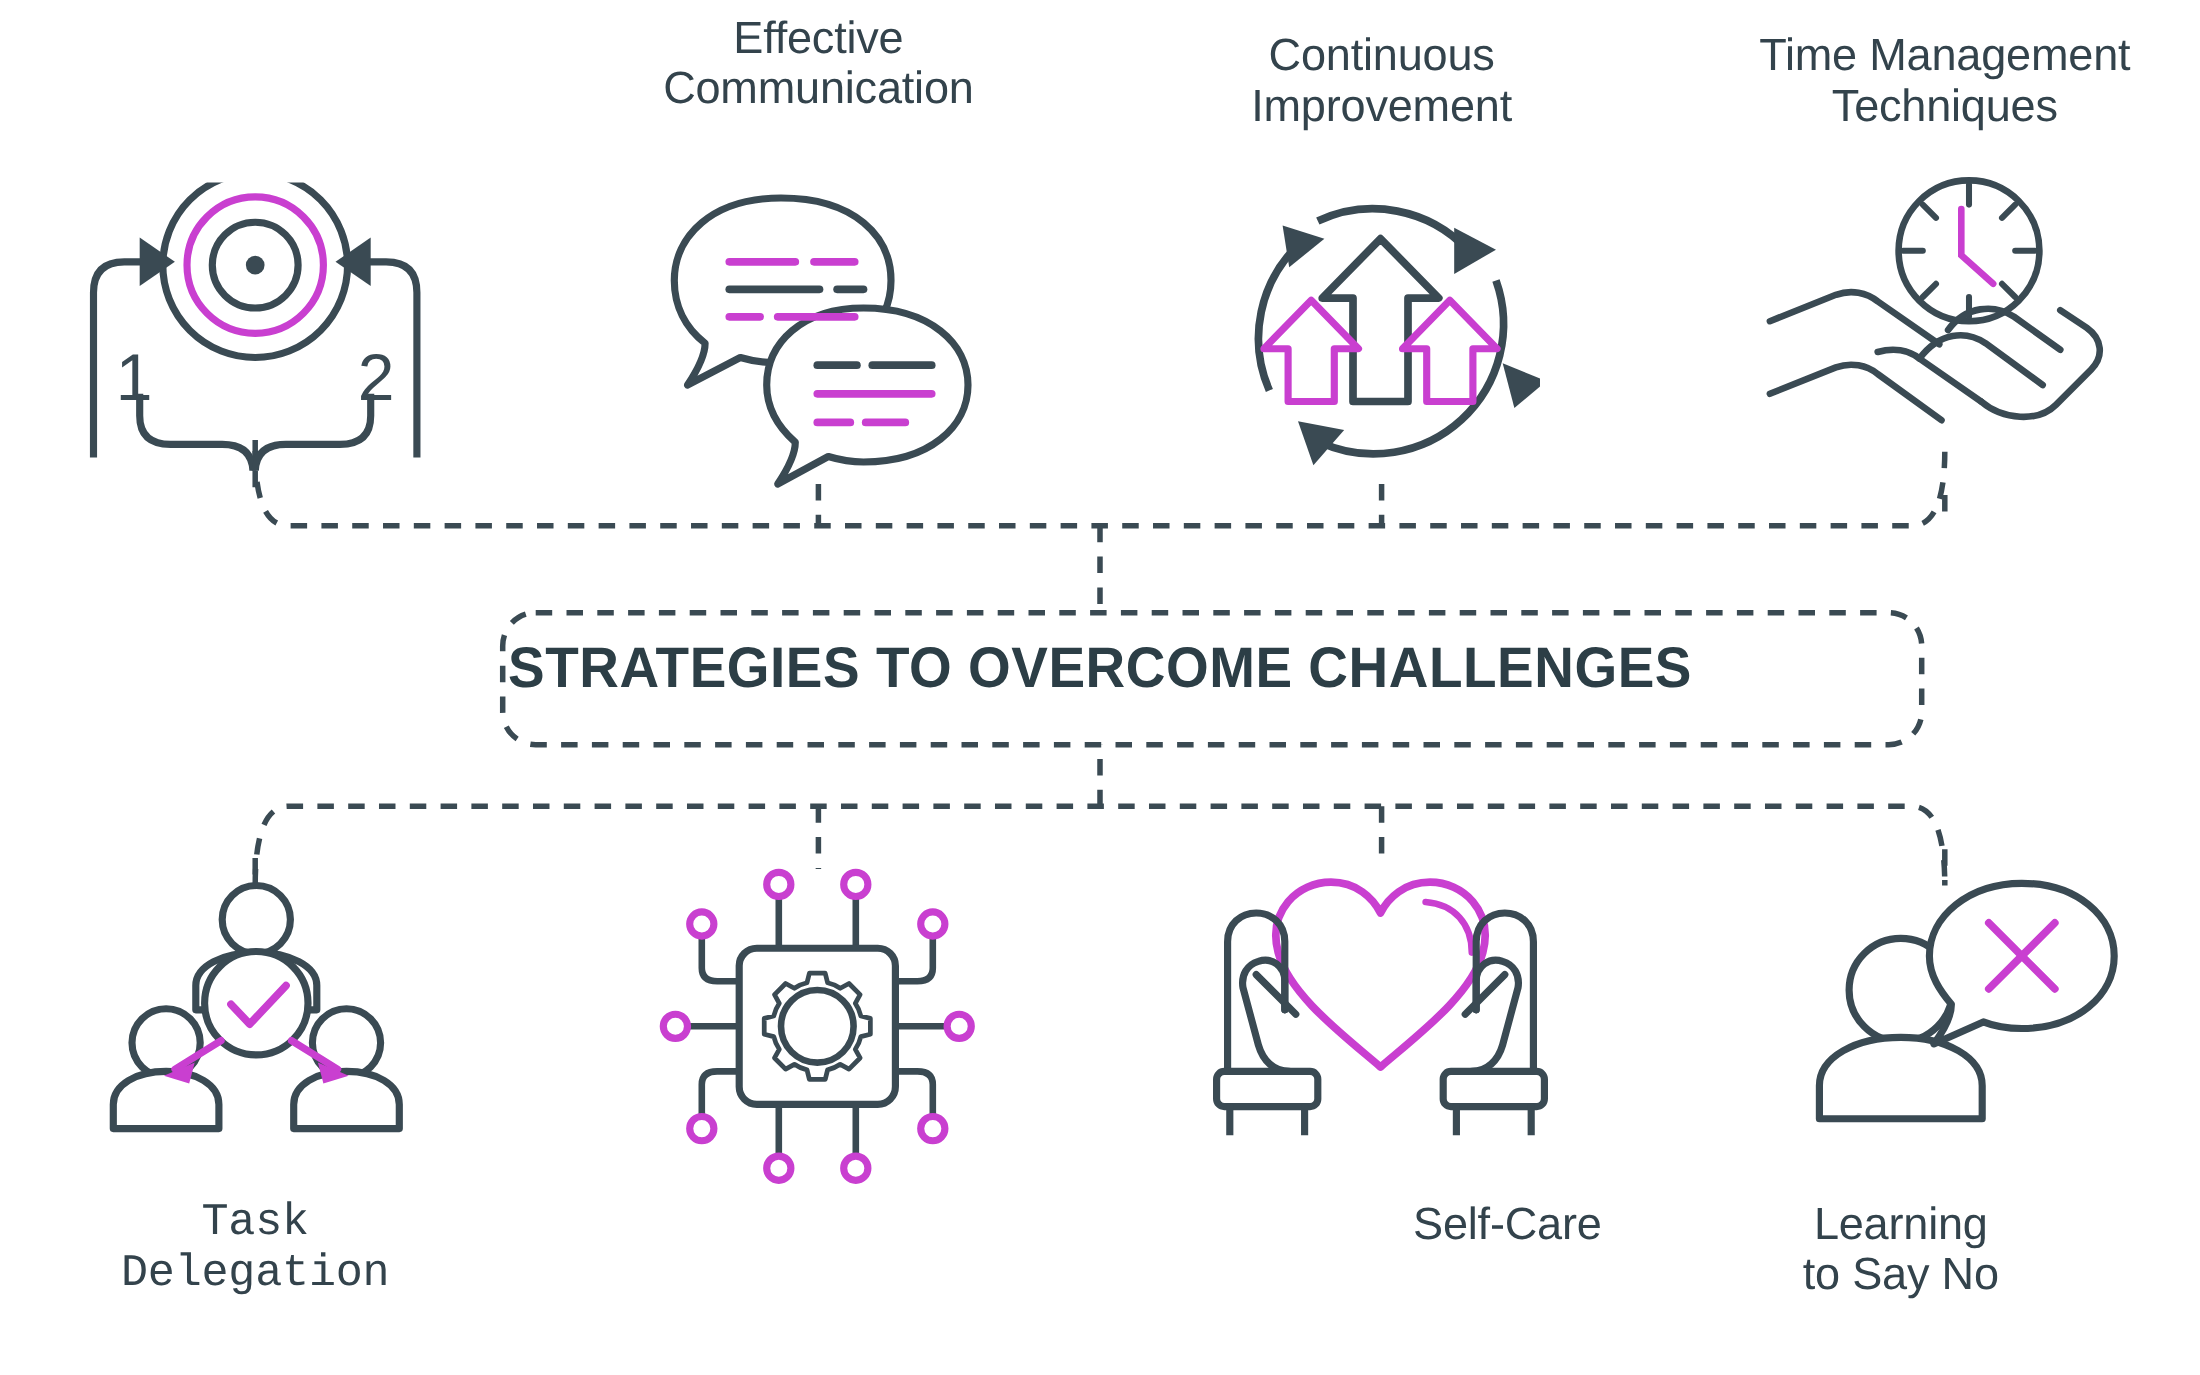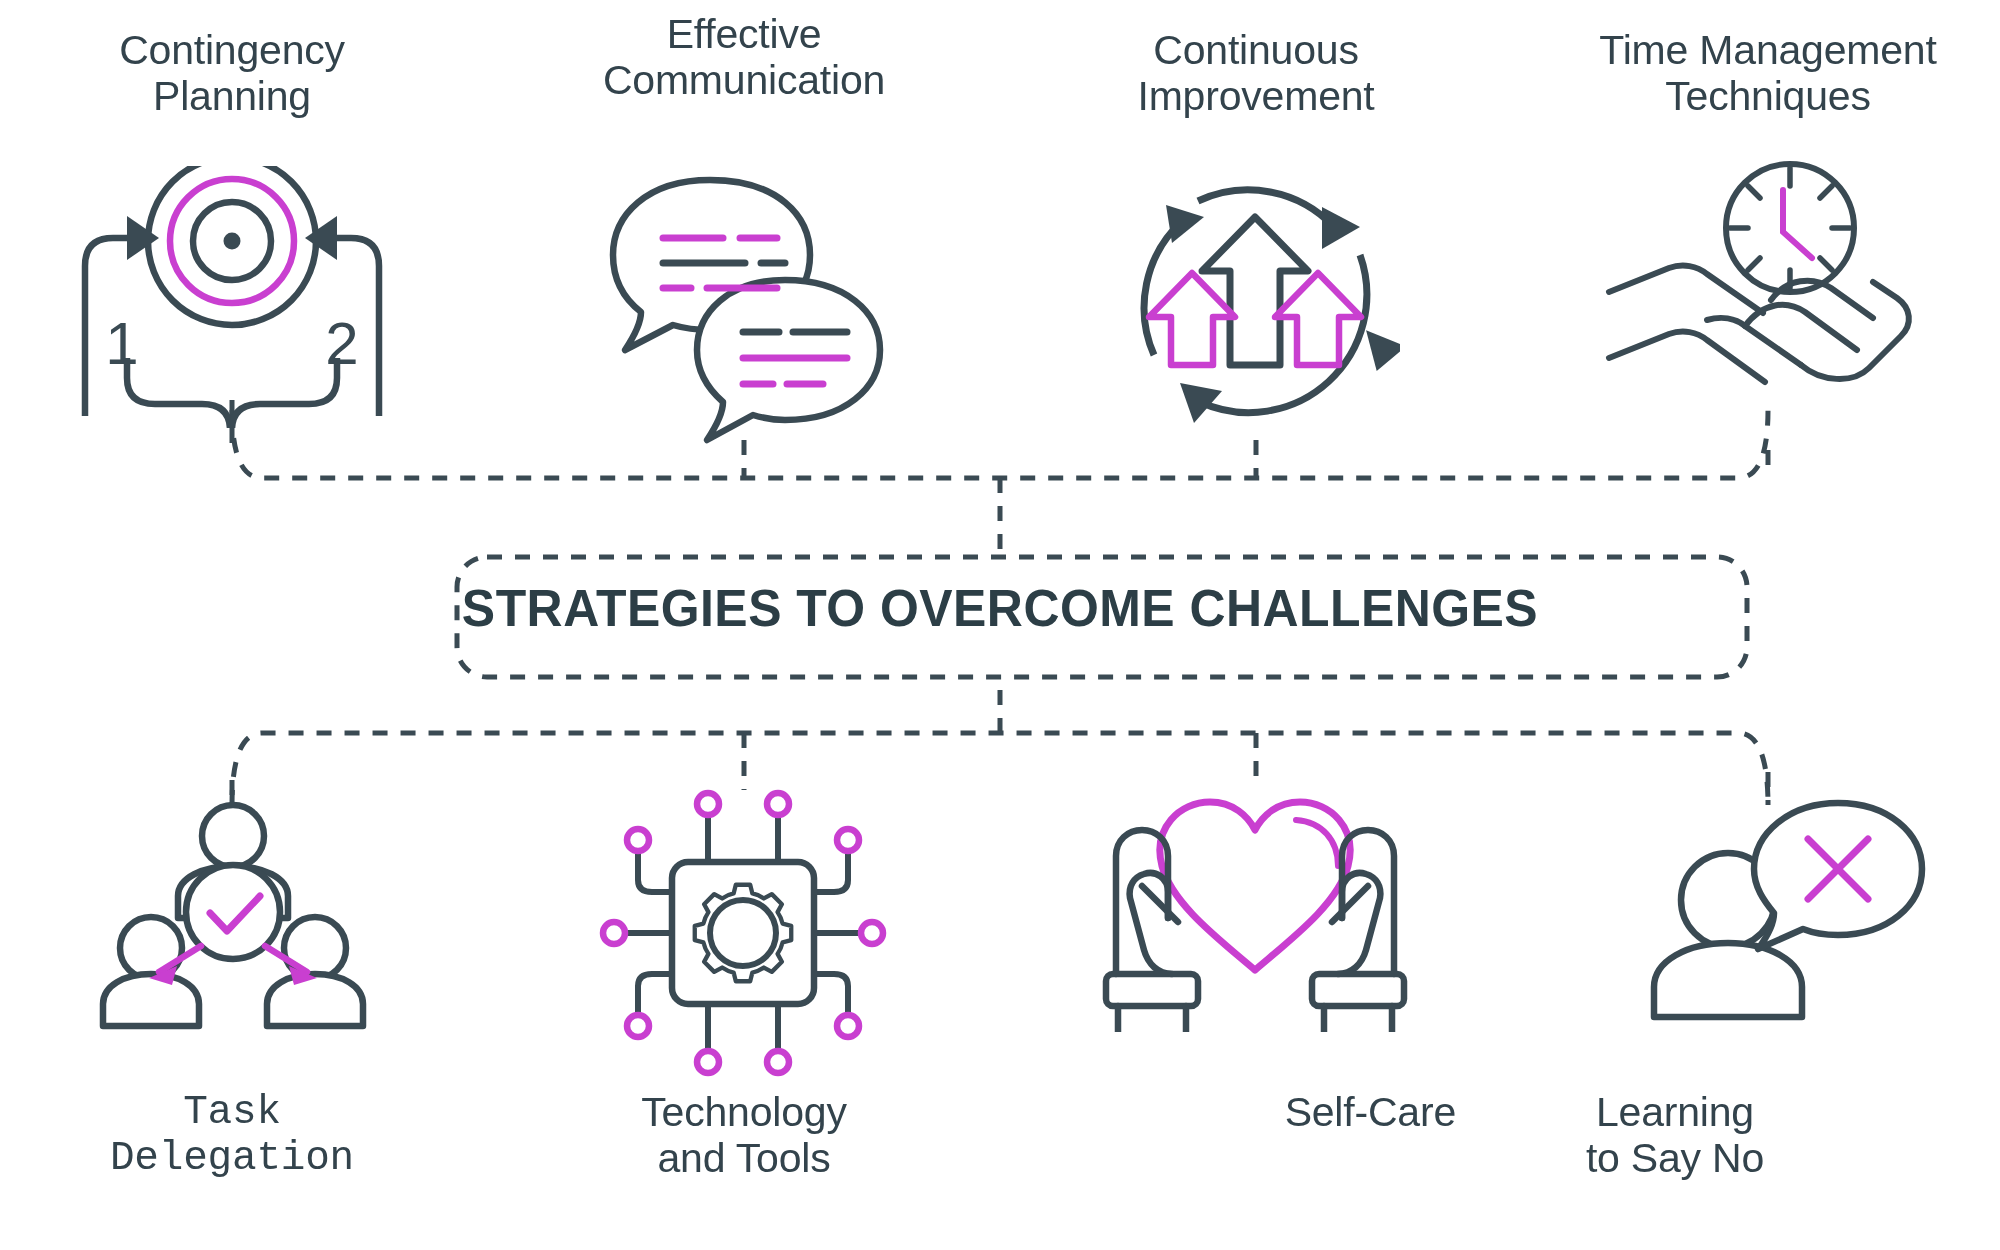--- a/index.html
+++ b/index.html
@@ -308,30 +308,26 @@
                C 124 106 114 92 114 74
                C 114 38 150 8 198 8 Z"></path>
     </g>
 
     <g stroke="#C93FD0" stroke-width="7" stroke-linecap="round">
       <path d="M 168 44 L 228 104"></path>
       <path d="M 228 44 L 168 104"></path>
     </g>
   </svg>
 
-  <div class="label label-top" style="left:32px;top:28px;width:400px;">Contingency
-Planning</div>
   <div class="label label-top" style="left:544px;top:12px;width:400px;">Effective
 Communication</div>
   <div class="label label-top" style="left:1540px;top:28px;width:456px;">Time Management
 Techniques</div>
   <div class="label label-top" style="left:1056px;top:28px;width:400px;">Continuous
 Improvement</div>
 
   <div class="label label-bottom" style="left:32px;top:1090px;width:400px;font-family:Liberation Mono, monospace;">Task
 Delegation</div>
-  <div class="label label-bottom" style="left:544px;top:1090px;width:400px;">Technology
-and Tools</div>
   <div class="label label-bottom" style="left:1056px;top:1090px;width:400px;text-align:right;">Self-Care</div>
-  <div class="label label-bottom" style="left:1475px;top:1090px;width:400px;">Learning
+  <div class="label label-bottom" style="left:1528px;top:1090px;width:400px;">Learning
 to Say No</div>
 
 </div>
 
 </body></html>

